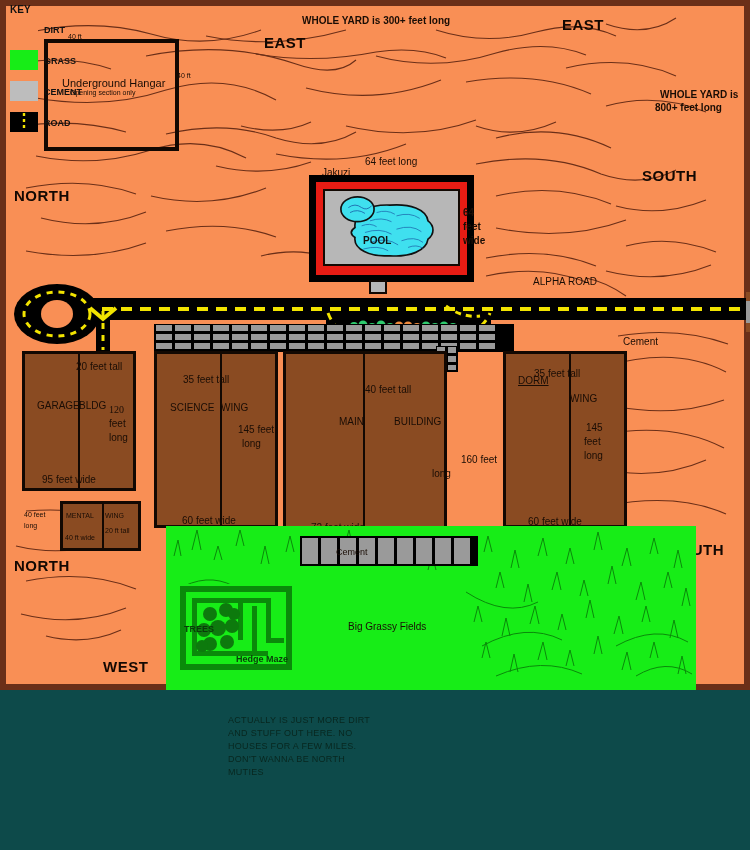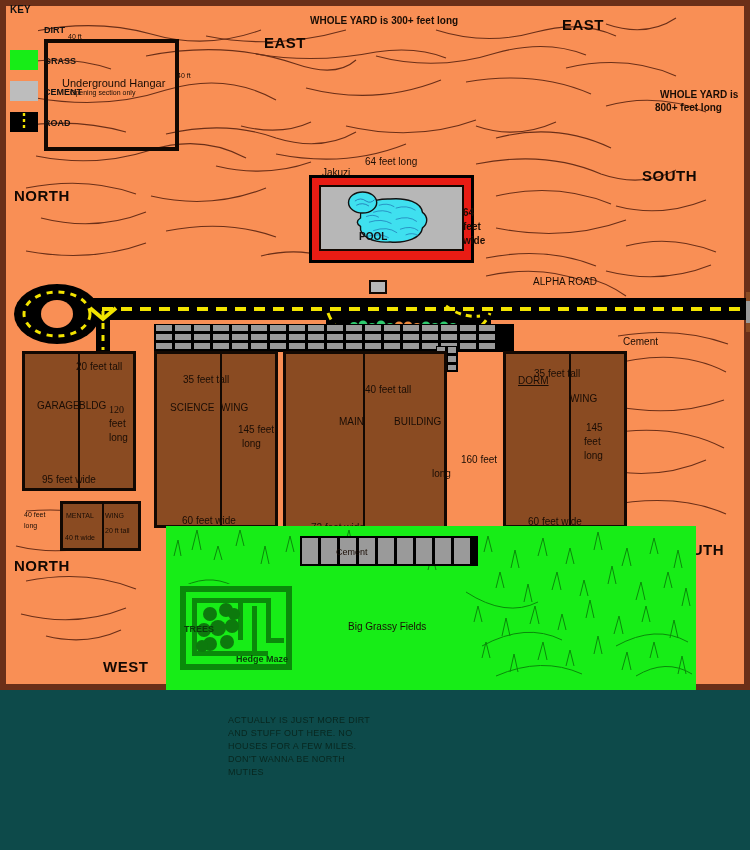--- a/index.html
+++ b/index.html
@@ -23,22 +23,22 @@
   .sm{font-size:9px;}
 
   
   .squig{position:absolute;left:0;top:0;width:100%;height:100%;pointer-events:none;}
 
   
   #hangar{left:38px;top:33px;width:135px;height:112px;
           border:4px solid #120802;box-sizing:border-box;background:transparent;}
 
   
-  #poolbox{left:303px;top:169px;width:165px;height:88px;
-           background:#e81c14;box-sizing:border-box;border:3px solid #000000;}
+  #poolbox{left:303px;top:169px;width:165px;height:107px;
+           background:#e81c14;box-sizing:border-box;border:7px solid #000000;}
   #poolinner{position:absolute;left:7px;top:7px;right:7px;bottom:9px;
              background:#b7b7b7;border:2px solid #120802;box-sizing:border-box;}
   #pooldrain{left:363px;top:274px;width:18px;height:14px;background:#b7b7b7;
              border:2px solid #120802;box-sizing:border-box;}
 
   
   #roadmain{left:23px;top:292px;width:727px;height:22px;background:#000;}
   #roundabout{left:8px;top:278px;width:86px;height:60px;background:#000;
               border-radius:50%;}
   #raHole{left:35px;top:294px;width:32px;height:28px;background:#f98f55;
@@ -139,21 +139,21 @@
 
     <div class="t dir" style="left:258px;top:28px;">EAST</div>
     <div class="t dir" style="left:556px;top:10px;">EAST</div>
     <div class="t dir" style="left:8px;top:181px;">NORTH</div>
     <div class="t dir" style="left:636px;top:161px;">SOUTH</div>
     <div class="t dir" style="left:8px;top:551px;">NORTH</div>
     <div class="t dir" style="left:663px;top:535px;">SOUTH</div>
     <div class="t dir" style="left:97px;top:652px;">WEST</div>
     <div class="t dir" style="left:477px;top:623px;">WEST</div>
 
-    <div class="t lbl-b" style="left:296px;top:9px;margin-left:8px;">WHOLE YARD is 300+ feet long</div>
+    <div class="t lbl-b" style="left:296px;top:9px;">WHOLE YARD is 300+ feet long</div>
     <div class="t lbl-b" style="left:654px;top:83px;">WHOLE YARD is</div>
     <div class="t lbl-b" style="left:649px;top:96px;">800+ feet long</div>
 
     <div class="abs" id="hangar"></div>
     <div class="t tiny" style="left:62px;top:27px;">40 ft</div>
     <div class="t tiny" style="left:171px;top:66px;">40 ft</div>
     <div class="t lbl" style="left:56px;top:71px;font-size:11px;">Underground Hangar</div>
     <div class="t tiny" style="left:64px;top:83px;">Opening section only</div>
 
     <div class="t lbl" style="left:359px;top:150px;">64 feet long</div>

